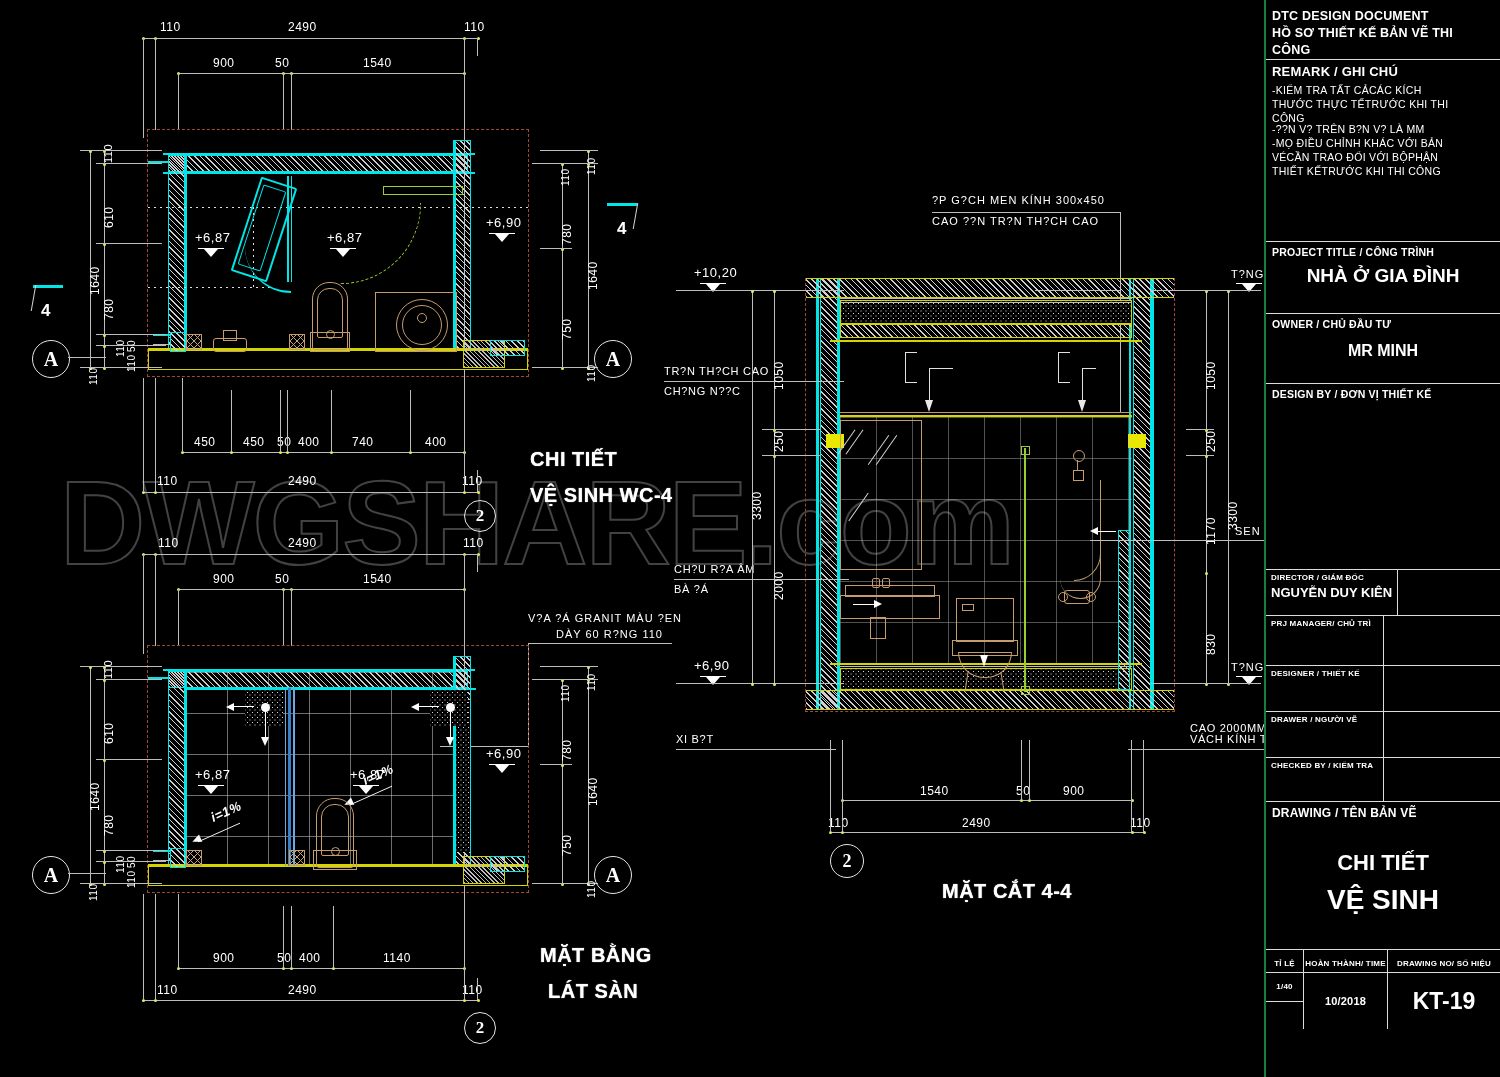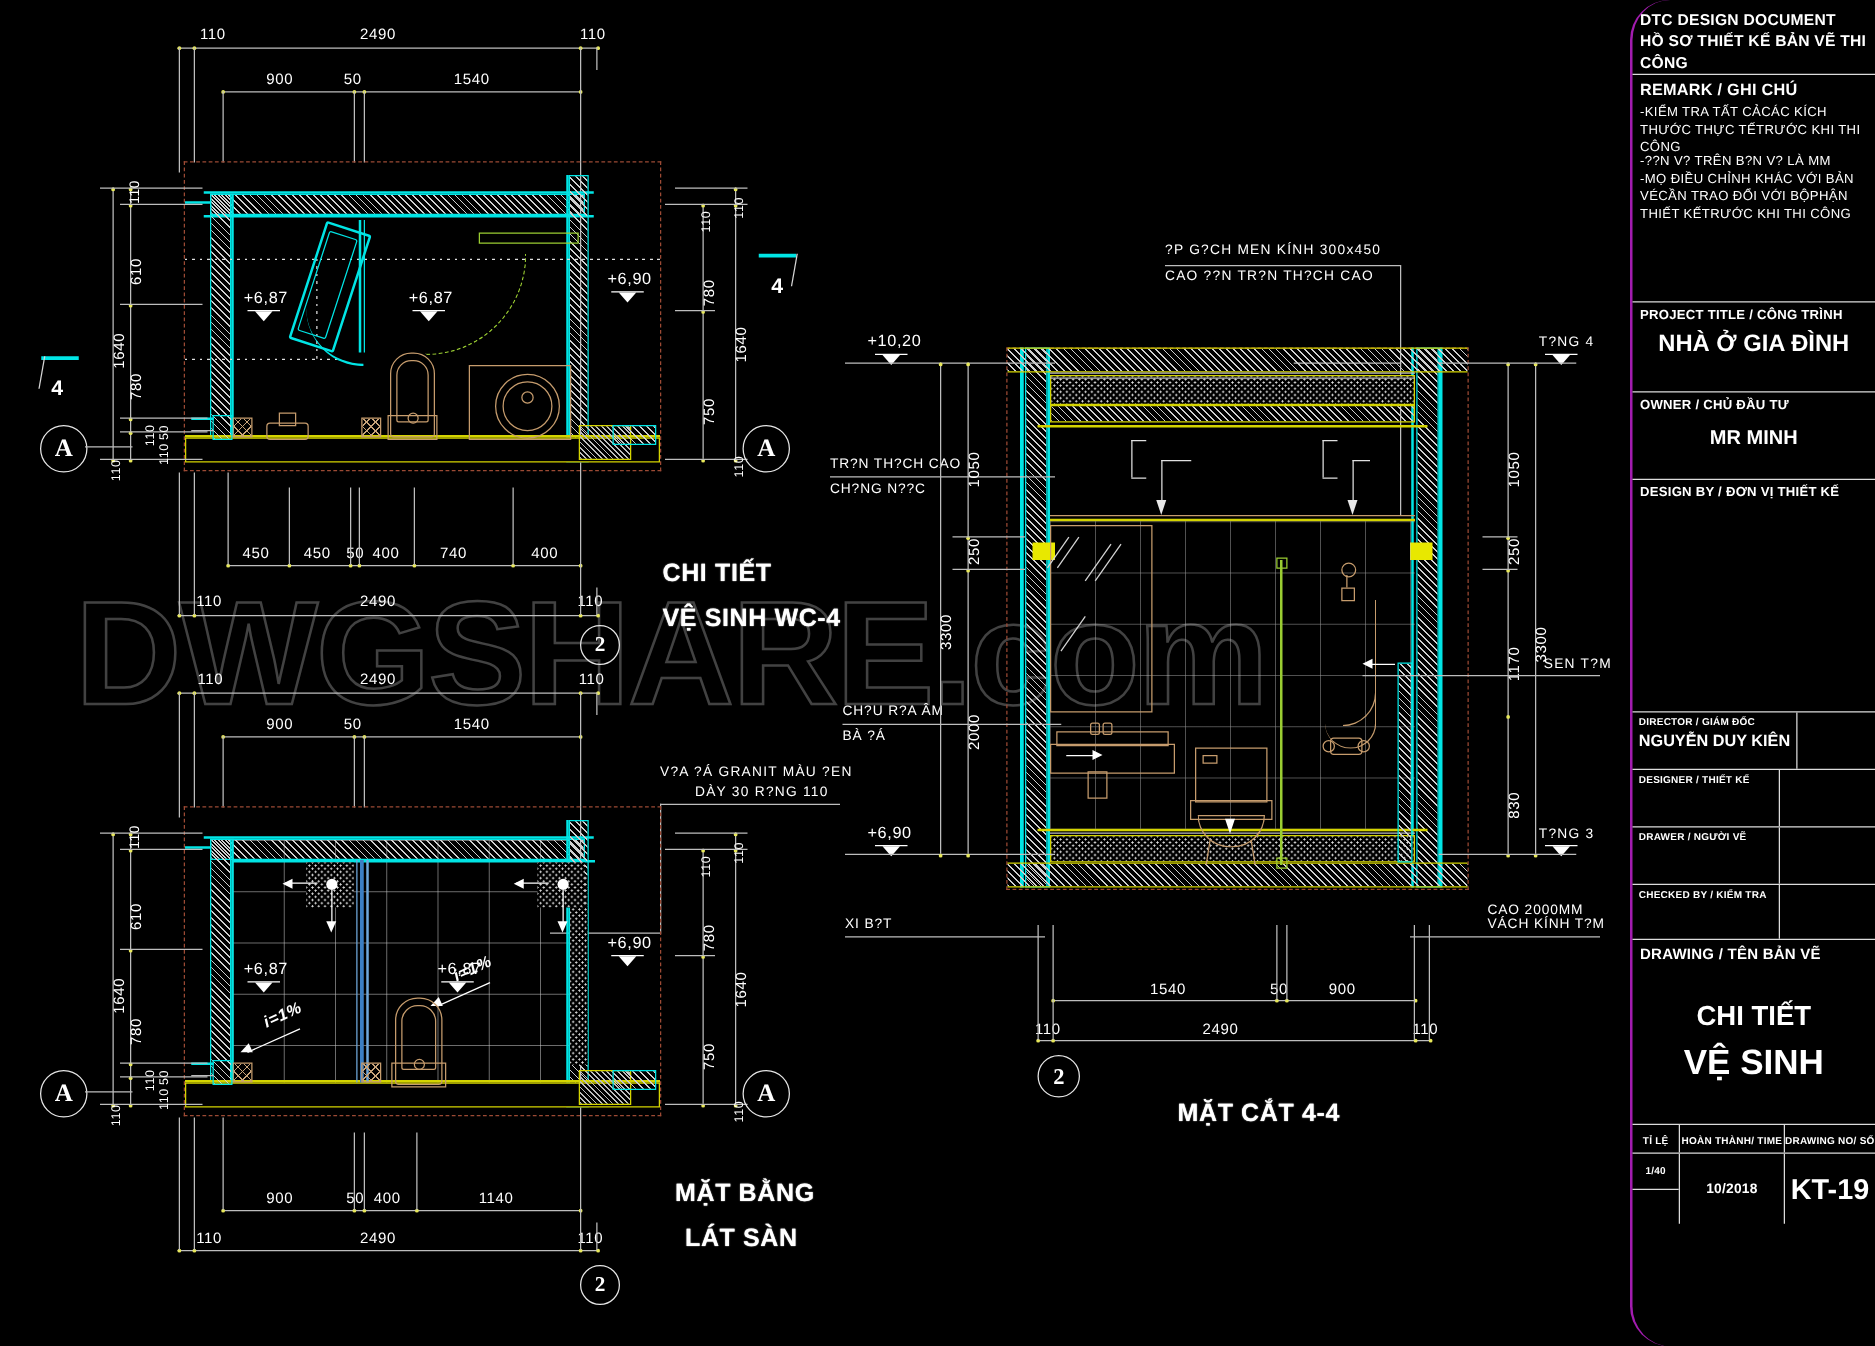--- a/index.html
+++ b/index.html
@@ -75,22 +75,22 @@
   .wm{position:absolute;left:60px;top:455px;width:1230px;
       font-family:"Liberation Sans",sans-serif;font-weight:bold;font-size:118px;
       letter-spacing:-2px;color:transparent;-webkit-text-stroke:2px rgba(200,200,200,.33);
       white-space:nowrap;pointer-events:none;user-select:none;}
 
   
   .bigtitle{position:absolute;font-weight:bold;font-size:20px;color:#fff;
     letter-spacing:.5px;white-space:nowrap;text-shadow:0 0 1px #fff;}
 
   
-  .tb{position:absolute;right:0;top:0;width:196px;height:1077px;
-      border-left:2px solid #a21caf;box-sizing:border-box;background:#000;border-radius:32px;}
+  .tb{position:absolute;right:0;top:0;width:236px;height:1077px;
+      border-left:2px solid #15803d;box-sizing:border-box;background:#000;}
   .tb-row{border-bottom:1.5px solid #dcdcdc;box-sizing:border-box;
           padding:4px 6px;position:relative;}
   .tb-lab{font-size:10.5px;font-weight:bold;letter-spacing:.2px;white-space:nowrap;}
   .tb-lab.tiny{font-size:8px;}
   .tb-val{font-size:16px;font-weight:bold;text-align:center;margin-top:7px;}
   .tb-val.big{font-size:19px;}
   .tb-note{font-size:10.5px;line-height:14px;letter-spacing:.3px;}
   .tb-hdr{font-size:12.5px;font-weight:bold;line-height:17px;letter-spacing:.2px;}
   .tb-split{display:flex;}
   .tb-split .l{flex:0 0 118px;border-right:1.5px solid #dcdcdc;box-sizing:border-box;padding:3px 5px;}
@@ -349,21 +349,21 @@
 
     <div class="ln lnv dim" style="left:155px;top:554px;height:92px;"></div>
     <div class="ln lnv dim" style="left:143px;top:554px;height:100px;"></div>
     <div class="ln lnv dim" style="left:178px;top:589px;height:57px;"></div>
     <div class="ln lnv dim" style="left:283px;top:589px;height:57px;"></div>
     <div class="ln lnv dim" style="left:291px;top:589px;height:57px;"></div>
     <div class="ln lnv dim" style="left:464px;top:554px;height:330px;"></div>
     <div class="ln lnv dim" style="left:477px;top:554px;height:18px;"></div>
 
     <div class="cadtxt" style="left:528px;top:612px;letter-spacing:1px;">V?A ?Á GRANIT MÀU ?EN</div>
-    <div class="cadtxt" style="left:556px;top:628px;letter-spacing:1px;">DÀY 30 R?NG 110</div>
+    <div class="cadtxt" style="left:556px;top:628px;letter-spacing:1px;">DÀY 60 R?NG 110</div>
     <div class="ln lnh dim" style="left:528px;top:643px;width:144px;"></div>
     <div class="ln lnv dim" style="left:528px;top:643px;height:103px;"></div>
     <div class="ln lnh dim" style="left:440px;top:746px;width:89px;"></div>
 
     <div class="dash-red" style="left:147px;top:645px;width:380px;height:246px;"></div>
 
     <div class="grid-tile" style="position:absolute;left:186px;top:672px;width:270px;height:195px;background-size:41px 41px;"></div>
 
     <div class="hatch45" style="position:absolute;left:168px;top:671px;width:300px;height:17px;border:1px solid #00e5e5;box-sizing:border-box;"></div>
     <div class="ln lnh cy" style="left:163px;top:669px;width:312px;height:2px;"></div>
@@ -775,20 +775,27 @@
     </div>
 
     <div class="tb-row tb-split" style="height:46px;padding:0;">
       <div class="l">
         <div class="tb-lab tiny">DIRECTOR / GIÁM ĐỐC</div>
         <div class="tb-sig">NGUYỄN DUY KIÊN</div>
       </div>
       <div class="r"></div>
     </div>
 
+    <div class="tb-row tb-split" style="height:50px;padding:0;">
+      <div class="l">
+        <div class="tb-lab tiny">PRJ MANAGER/ CHỦ TRÌ</div>
+        <div class="tb-sig"></div>
+      </div>
+      <div class="r"></div>
+    </div>
 
     <div class="tb-row tb-split" style="height:46px;padding:0;">
       <div class="l">
         <div class="tb-lab tiny">DESIGNER / THIẾT KẾ</div>
         <div class="tb-sig"></div>
       </div>
       <div class="r"></div>
     </div>
 
     <div class="tb-row tb-split" style="height:46px;padding:0;">

